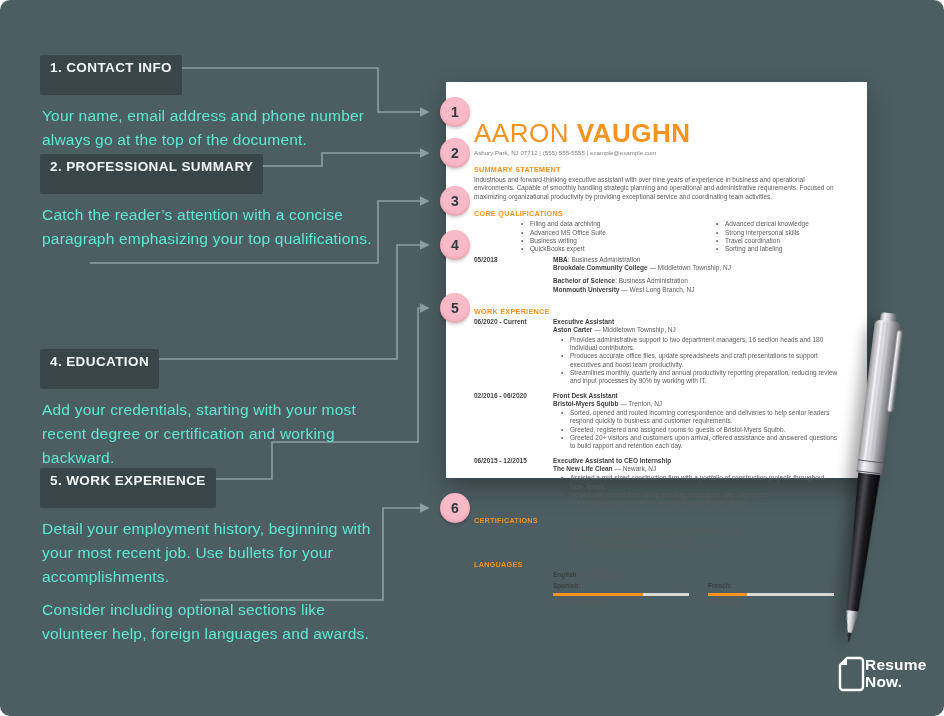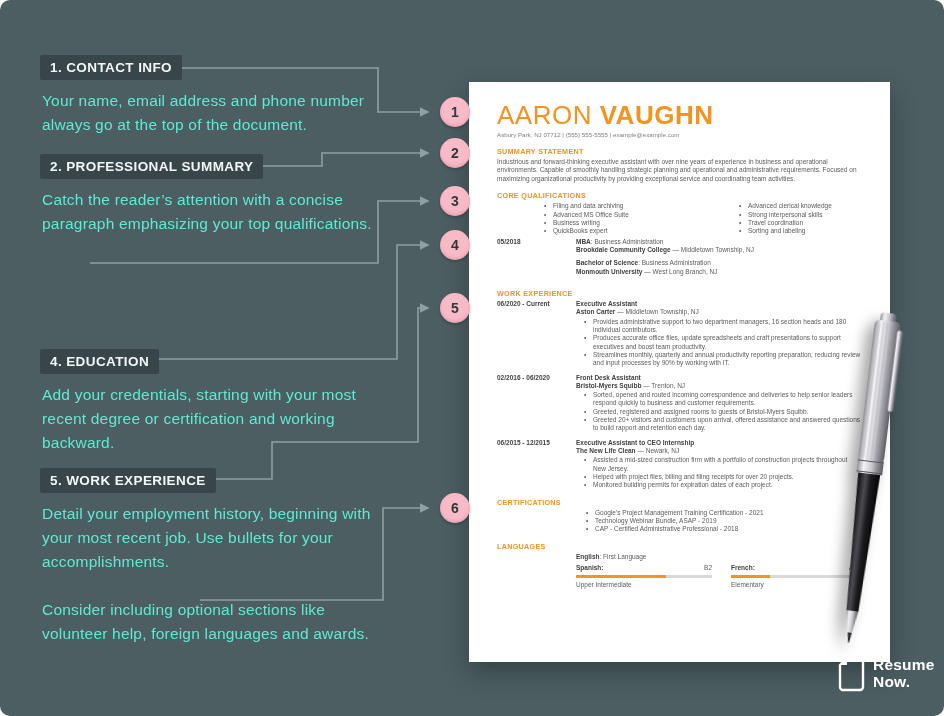--- a/index.html
+++ b/index.html
@@ -8,27 +8,27 @@
     position:relative;width:944px;height:716px;background:#4c5e62;
     border-radius:10px;overflow:hidden;
     font-family:"Liberation Sans","DejaVu Sans",sans-serif;
   }
   
   .connectors{position:absolute;left:0;top:0;width:944px;height:716px;z-index:1;pointer-events:none;}
   .cline{fill:none;stroke:#8ea0a2;stroke-width:1.6;}
   
   .tip{position:absolute;left:40px;width:348px;z-index:2;}
   .chip{display:inline-block;background:#384649;color:#f3f6f6;font-weight:bold;
-    font-size:13.5px;letter-spacing:.4px;padding:5px 10px 5px 10px;border-radius:2px;}
+    font-size:13.5px;letter-spacing:.4px;padding:5px 10px 20px 10px;border-radius:2px;}
   .tip-desc{margin:9px 0 0 2px;color:#5eead4;font-size:15.5px;line-height:1.55;letter-spacing:.2px;font-weight:400;}
   
   .resume{
-    position:absolute;left:469px;top:82px;width:421px;height:580px;background:#ffffff;
+    position:absolute;left:446px;top:82px;width:421px;height:396px;background:#ffffff;
     z-index:3;box-shadow:0 10px 24px rgba(0,0,0,.30);
-    padding:20px 28px 14px 28px;color:#5a5b5d;font-size:6.5px;line-height:1.28;
+    padding:38px 28px 14px 28px;color:#5a5b5d;font-size:6.5px;line-height:1.28;
   }
   .r-name{margin:0;color:#f6921e;font-size:26px;line-height:1;letter-spacing:.5px;white-space:nowrap;}
   .r-name .first{font-weight:400;}
   .r-name .last{font-weight:800;}
   .r-contact{color:#808184;font-size:6.2px;margin-top:3px;}
   .r-sec h2{margin:8px 0 2px 0;color:#f6921e;font-size:7.2px;letter-spacing:.3px;font-weight:800;}
   .r-sec p{margin:0;}
   .b{font-weight:bold;color:#3e3f41;}
   
   .qual-cols{display:flex;gap:15px;margin:2px 0 0 47px;}
@@ -55,21 +55,21 @@
   .marker{
     position:absolute;left:440px;width:30px;height:30px;border-radius:50%;
     background:#f8bac6;color:#2e3a3e;font-weight:bold;font-size:14px;
     display:flex;align-items:center;justify-content:center;z-index:5;
     box-shadow:0 2px 3px rgba(0,0,0,.18), inset 0 -2px 3px rgba(210,120,140,.35);
   }
   
   .pen{position:absolute;left:858px;top:313px;z-index:6;transform:rotate(7deg);
     transform-origin:30px 8px;filter:drop-shadow(-7px 9px 7px rgba(0,0,0,.35));}
   
-  .logo{position:absolute;left:838px;top:656px;z-index:4;display:flex;align-items:center;gap:8px;}
+  .logo{position:absolute;left:838px;top:656px;z-index:4;display:flex;align-items:center;}
   .logo-text{color:#ffffff;font-weight:bold;font-size:15.5px;line-height:1.08;letter-spacing:.2px;}
 </style>
 </head>
 <body>
 
 <div class="canvas">
 
   <svg class="connectors" width="944" height="716" viewBox="0 0 944 716">
     <defs>
       <marker id="arrow" markerWidth="7" markerHeight="7" refX="5" refY="3" orient="auto">

